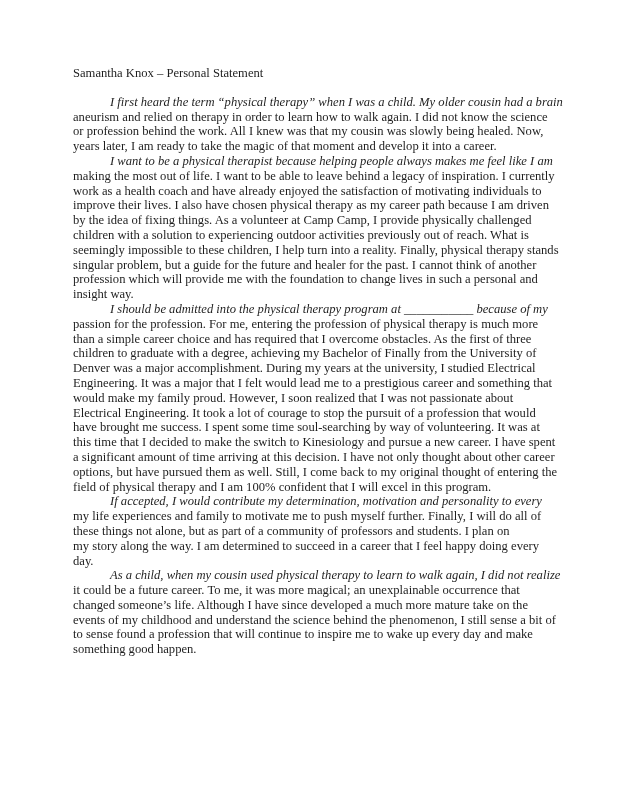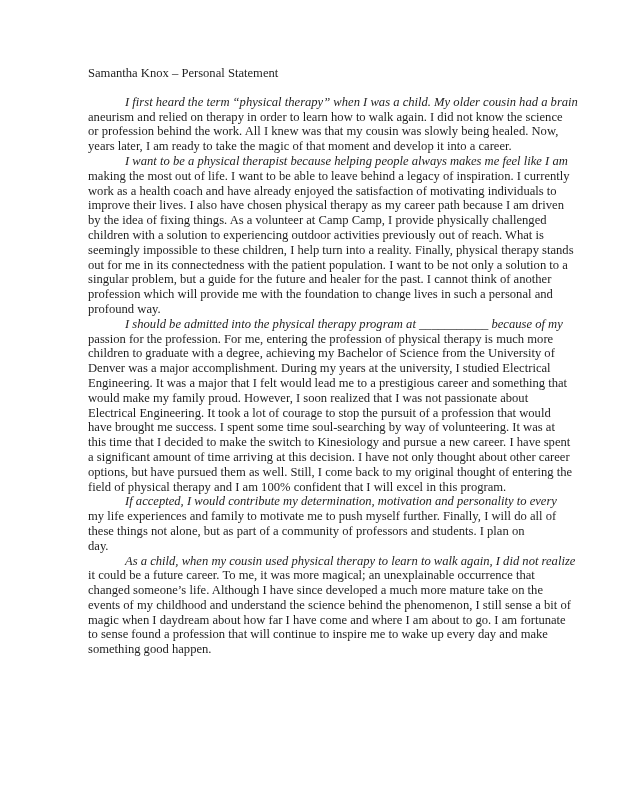--- a/index.html
+++ b/index.html
@@ -3,21 +3,20 @@
 <meta charset="utf-8">
 <style>
   html, body { margin:0; padding:0; background:#ffffff; }
   body { width:624px; height:807px; position:relative; overflow:hidden; }
   .page { position:absolute; left:0; top:0; width:624px; height:807px; background:#fff; }
   .doc {
     position:absolute; left:73px; top:66px; width:490px;
     font-family:"Liberation Serif", "DejaVu Serif", serif;
     font-size:12.6px; color:#1e1e1e; line-height:14.8px;
     white-space:nowrap;
-    margin-left:15px;
   }
   .title { margin:0 0 14px 0; font-weight:normal; font-size:12.6px; }
   .para { margin:0; }
   .line { display:block; }
   .line.first { padding-left:37px;font-style:italic; }
 </style>
 </head>
 <body>
 
 <div class="page">
@@ -31,49 +30,49 @@
           <span class="line">years later, I am ready to take the magic of that moment and develop it into a career.</span>
         </div>
         <div class="para">
           <span class="line first">I want to be a physical therapist because helping people always makes me feel like I am</span>
           <span class="line">making the most out of life.  I want to be able to leave behind a legacy of inspiration.  I currently</span>
           <span class="line">work as a health coach and have already enjoyed the satisfaction of motivating individuals to</span>
           <span class="line">improve their lives.   I also have chosen physical therapy as my career path because I am driven</span>
           <span class="line">by the idea of fixing things.    As a volunteer at Camp Camp, I provide physically challenged</span>
           <span class="line">children with a solution to experiencing outdoor activities previously out of reach.  What is</span>
           <span class="line">seemingly impossible to these children, I help turn into a reality.  Finally, physical therapy stands</span>
-          <span class="line">out for me in its connectedness with the patient population.  I want to be not only a solution to a</span>
           <span class="line">singular problem, but a guide for the future and healer for the past.  I cannot think of another</span>
           <span class="line">profession which will provide me with the foundation to change lives in such a personal and</span>
-          <span class="line">profound way.</span>
+          <span class="line">insight way.</span>
         </div>
         <div class="para">
           <span class="line first">I should be admitted into the physical therapy program at ___________ because of my</span>
           <span class="line">passion for the profession.  For me, entering the profession of physical therapy is much more</span>
-          <span class="line">children to graduate with a degree, achieving my Bachelor of Science from the University of</span>
+          <span class="line">than a simple career choice and has required that I overcome obstacles.   As the first of three</span>
+          <span class="line">children to graduate with a degree, achieving my Bachelor of Finally from the University of</span>
           <span class="line">Denver was a major accomplishment.   During my years at the university, I studied Electrical</span>
           <span class="line">Engineering.  It was a major that I felt would lead me to a prestigious career and something that</span>
           <span class="line">would make my family proud.  However, I soon realized that I was not passionate about</span>
           <span class="line">Electrical Engineering.  It took a lot of courage to stop the pursuit of a profession that would</span>
           <span class="line">have brought me success.  I spent some time soul-searching by way of volunteering.  It was at</span>
           <span class="line">this time that I decided to make the switch to Kinesiology and pursue a new career.  I have spent</span>
           <span class="line">a significant amount of time arriving at this decision.  I have not only thought about other career</span>
           <span class="line">options, but have pursued them as well.  Still, I come back to my original thought of entering the</span>
           <span class="line">field of physical therapy and I am 100% confident that I will excel in this program.</span>
         </div>
         <div class="para">
           <span class="line first">If accepted, I would contribute my determination, motivation and personality to every</span>
           <span class="line">my life experiences and family to motivate me to push myself further.  Finally, I will do all of</span>
           <span class="line">these things not alone, but as part of a community of professors and students.  I plan on</span>
+          <span class="line">my story along the way.  I am determined to succeed in a career that I feel happy doing every</span>
           <span class="line">day.</span>
         </div>
         <div class="para">
           <span class="line first">As a child, when my cousin used physical therapy to learn to walk again, I did not realize</span>
           <span class="line">it could be a future career.  To me, it was more magical; an unexplainable occurrence that</span>
           <span class="line">changed someone’s life.  Although I have since developed a much more mature take on the</span>
           <span class="line">events of my childhood and understand the science behind the phenomenon, I still sense a bit of</span>
-          <span class="line">magic when I daydream about how far I have come and where I am about to go.  I am fortunate</span>
           <span class="line">to sense found a profession that will continue to inspire me to wake up every day and make</span>
           <span class="line">something good happen.</span>
         </div>
       </div>
   </div>
 </div>
 
 </body></html>

